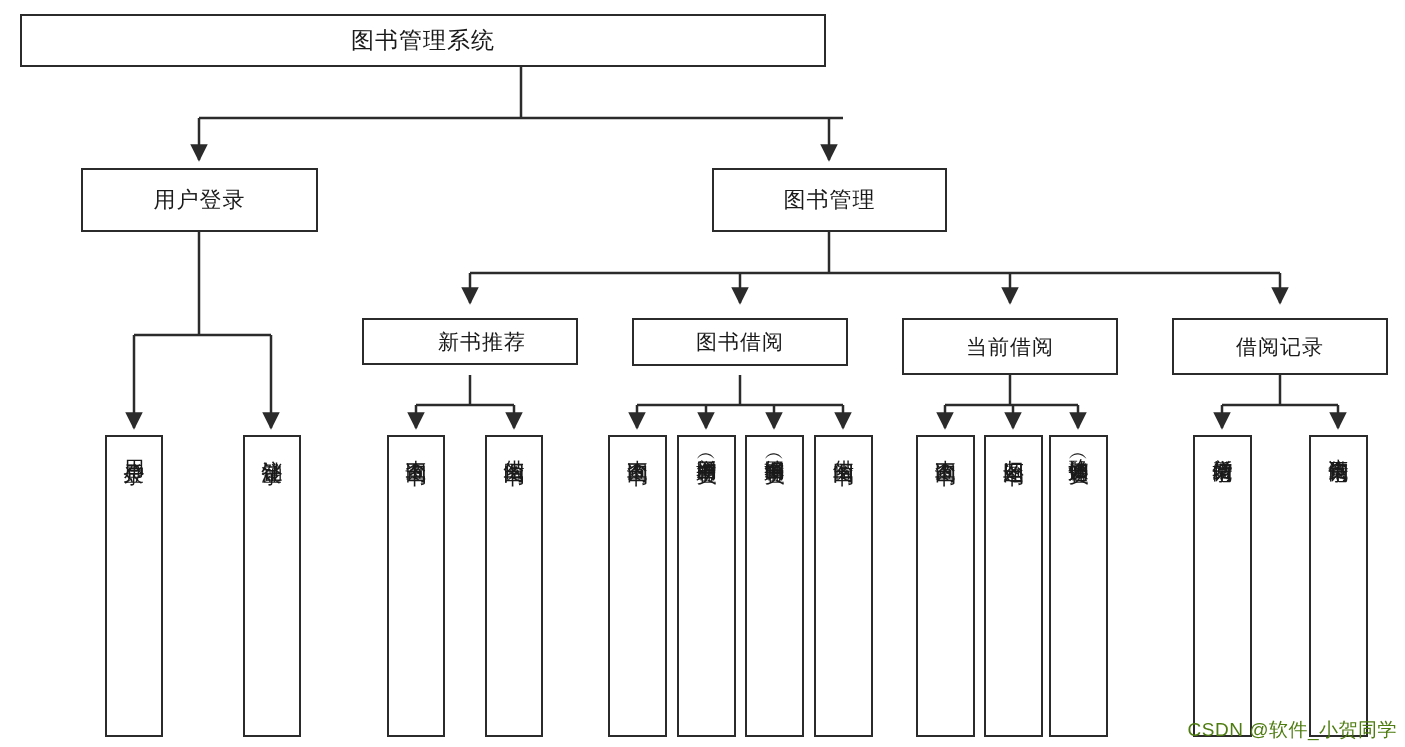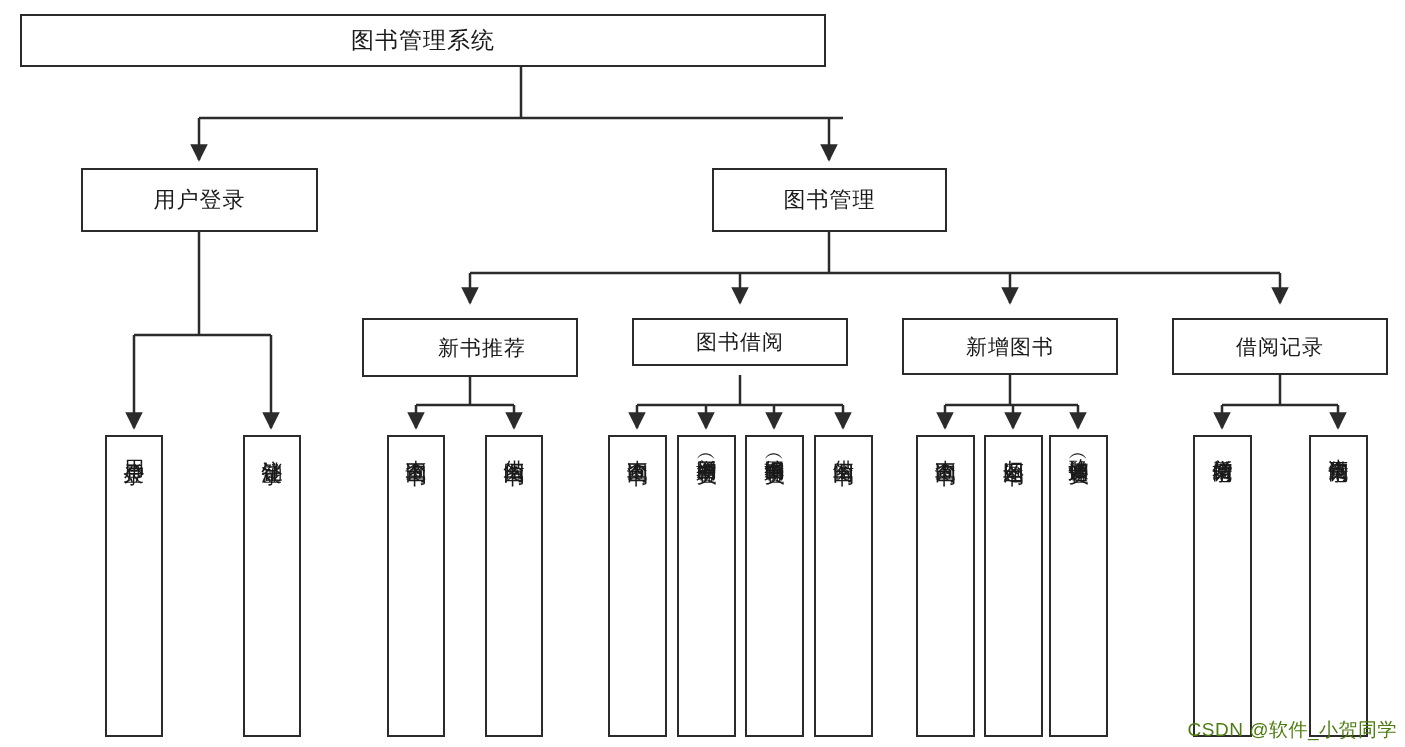--- a/index.html
+++ b/index.html
@@ -126,28 +126,28 @@
     <span class="label">图书管理系统</span>
   </div>
 
   <div class="node level2" style="left:81px; top:168px; width:237px; height:64px;">
     <span class="label">用户登录</span>
   </div>
   <div class="node level2" style="left:712px; top:168px; width:235px; height:64px;">
     <span class="label">图书管理</span>
   </div>
 
-  <div class="node level3" style="left:362px; top:318px; width:216px; height:59px;padding-left:24px;">
+  <div class="node level3" style="left:362px; top:318px; width:216px; height:47px;padding-left:24px;">
     <span class="label">新书推荐</span>
   </div>
   <div class="node level3" style="left:632px; top:318px; width:216px; height:48px;">
     <span class="label">图书借阅</span>
   </div>
   <div class="node level3" style="left:902px; top:318px; width:216px; height:57px;">
-    <span class="label">新增图书</span>
+    <span class="label">当前借阅</span>
   </div>
   <div class="node level3" style="left:1172px; top:318px; width:216px; height:57px;">
     <span class="label">借阅记录</span>
   </div>
 
   <div class="node leaf" style="left:105px; top:435px; width:58px; height:302px;">
     <span class="label">用户登录</span>
   </div>
   <div class="node leaf" style="left:243px; top:435px; width:58px; height:302px;">
     <span class="label">注销登录</span>

